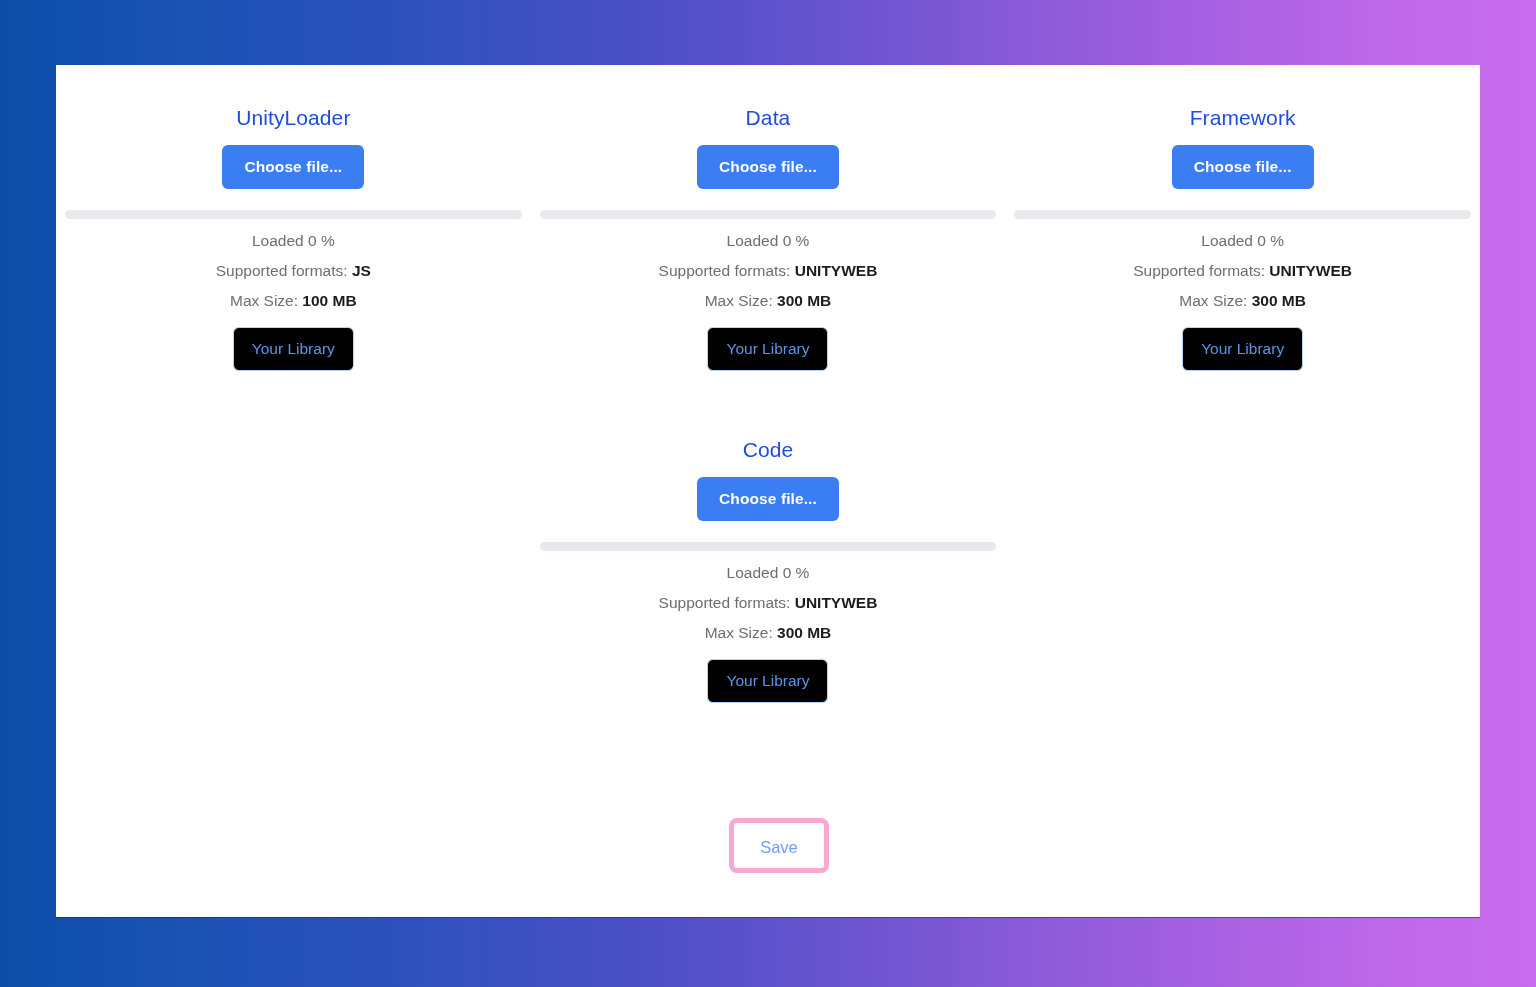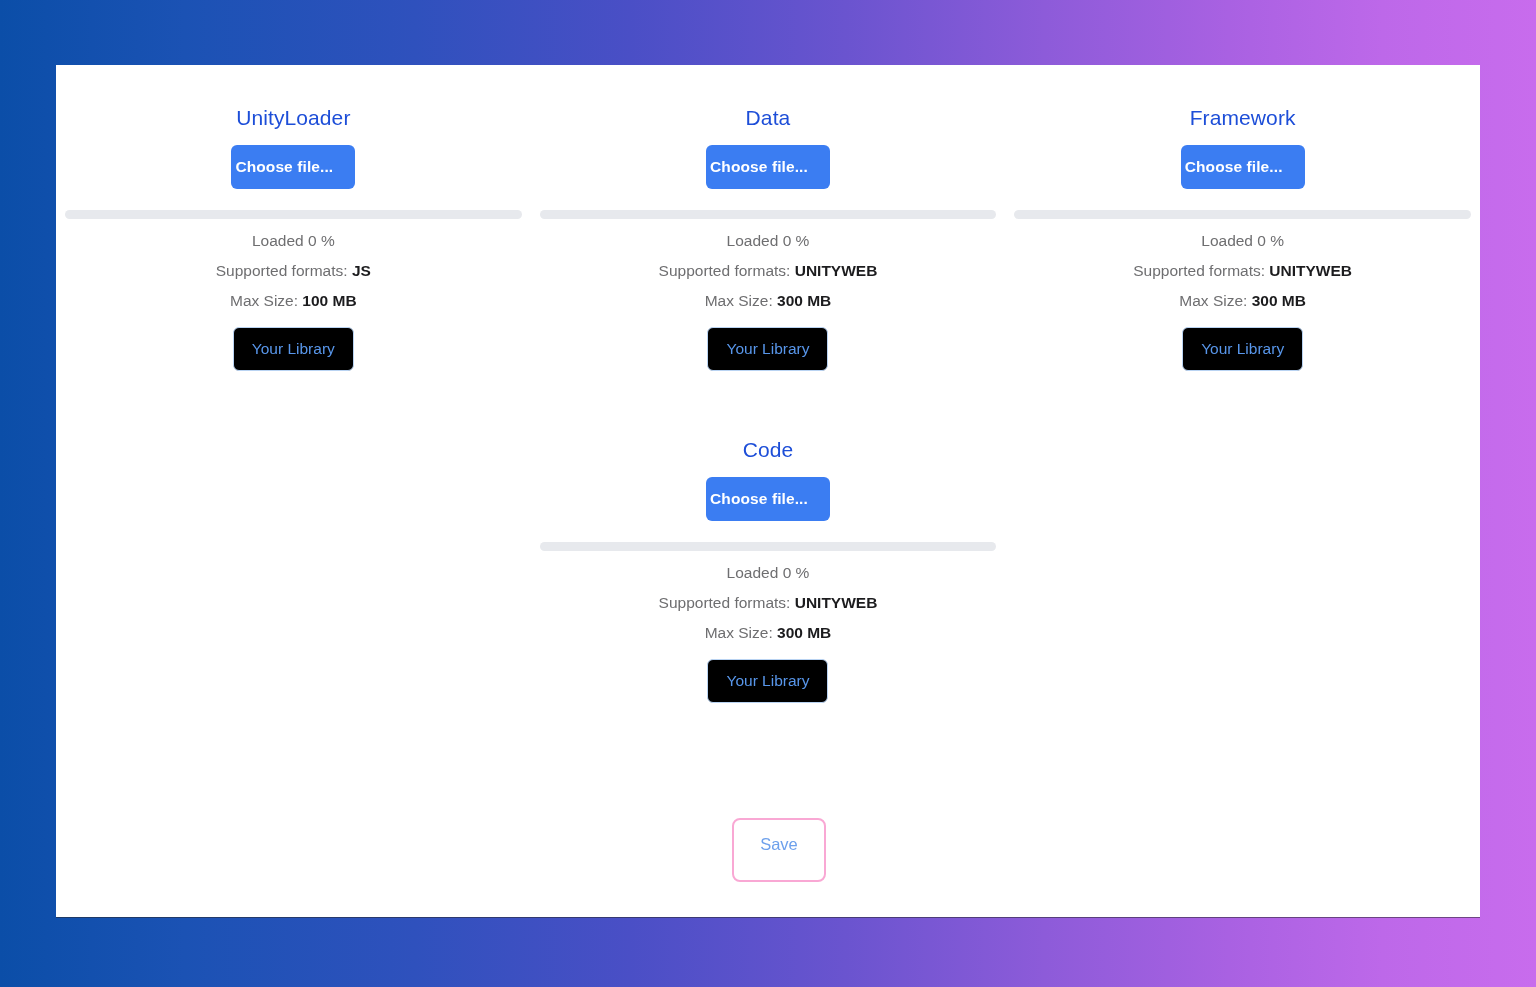--- a/index.html
+++ b/index.html
@@ -83,21 +83,21 @@
   
   .choose-btn {
     margin-top: 14px;
     display: inline-block;
     background: #3b7df2;
     color: #ffffff;
     font-size: 15.5px;
     font-weight: 700;
     border: none;
     border-radius: 6px;
-    padding: 12px 22px 13px 4px;
+    padding: 12px 22px 13px 22px;
     line-height: 19px;
     cursor: pointer;
     font-family: "Liberation Sans", sans-serif;
     letter-spacing: 0.1px;
   }
 
   
   .progress-track {
     margin-top: 21px;
     width: 100%;
@@ -159,23 +159,23 @@
     left: 0;
     top: 753px;
     width: 1424px;
     display: flex;
     justify-content: center;
   }
   .save-btn {
     background: #ffffff;
     color: #6da0ec;
     font-size: 16.5px;
-    border: 2px solid #f9a8d4;
+    border: 5px solid #f9a8d4;
     border-radius: 8px;
-    padding: 14px 26px 26px 26px;
+    padding: 14px 26px 11px 26px;
     line-height: 20px;
     cursor: pointer;
     font-family: "Liberation Sans", sans-serif;
     margin-left: 22px;
   }
 </style>
 </head>
 <body>
 
 <div id="page">

